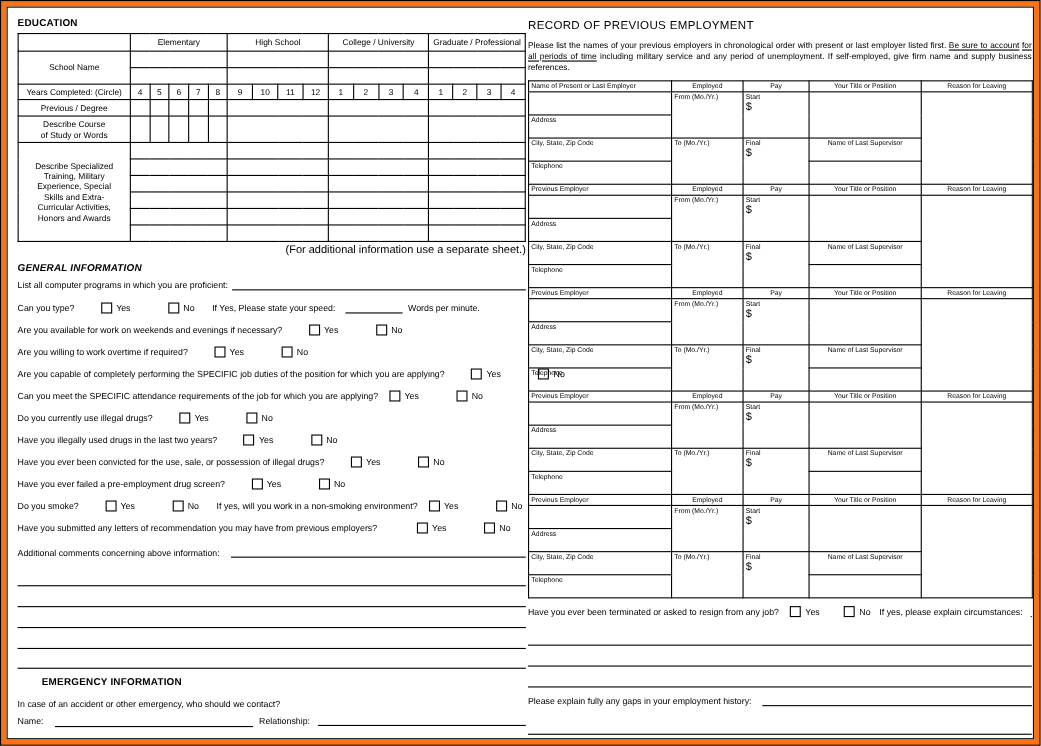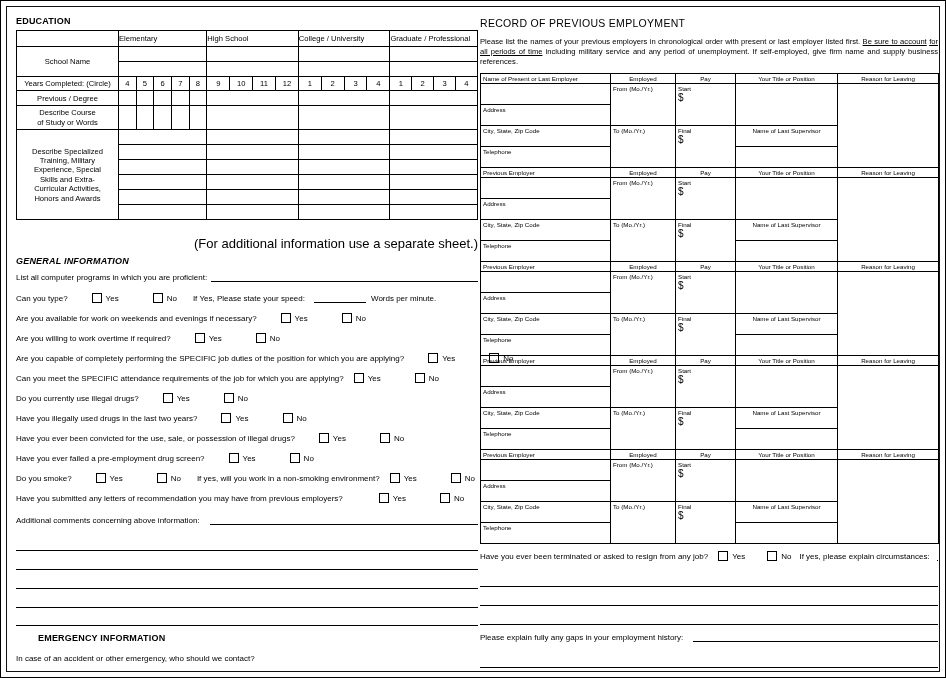--- a/index.html
+++ b/index.html
@@ -1,40 +1,40 @@
 <!DOCTYPE html>
 <html><head>
 <meta charset="utf-8">
 <style>
   html,body{margin:0;padding:0;background:#9a9a9a;}
   body{font-family:"Liberation Sans",sans-serif;}
   .page{
     position:relative;width:946px;height:678px;box-sizing:border-box;
-    background:#ffffff;border:1px solid #000;overflow:hidden;
+    background:#f97316;border:1px solid #000;overflow:hidden;
   }
   .inner{position:absolute;left:5px;top:5px;right:5px;bottom:5px;
     border:1px solid #111;background:#fff;overflow:hidden;}
   .col{position:absolute;top:0;bottom:0;}
   .col-left{left:9px;width:462px;}
   .col-right{left:473px;width:458px;}
 
   .sec-title{font-size:9px;font-weight:bold;letter-spacing:.2px;color:#000;}
   .sec-title.big{font-size:10.5px;font-weight:normal;letter-spacing:.3px;}
 
   
   table{border-collapse:collapse;width:100%;}
   .edu td,.edu th{border:1px solid #000;font-size:7.6px;padding:0;color:#000;}
   .edu{table-layout:fixed;}
   .rt{text-align:right;padding-right:4px !important;}
-  .hdr{font-size:8px;height:15px;}
+  .hdr{text-align:center;font-size:8px;height:15px;}
   .lbl{text-align:center;font-size:8px;line-height:1.25;padding:2px 3px !important;}
   .yr{text-align:center;font-size:8px;height:13px;}
   .blank{height:14px;}
 
-  .note{font-size:13px;text-align:right;margin-top:16px;color:#000;}
+  .note{font-size:10px;text-align:right;margin-top:2px;color:#000;}
 
   
   .q{font-size:8px;color:#000;display:flex;align-items:center;
      white-space:nowrap;height:20px;}
   .q .t{margin-right:4px;}
   .cb{display:inline-block;width:8px;height:8px;border:1px solid #000;
       background:#fff;margin:0 4px 0 6px;vertical-align:-1px;flex:0 0 auto;}
   .opt{margin-right:2px;}
   .gap6{width:6px;flex:0 0 auto;}
   .gap14{width:14px;flex:0 0 auto;}

